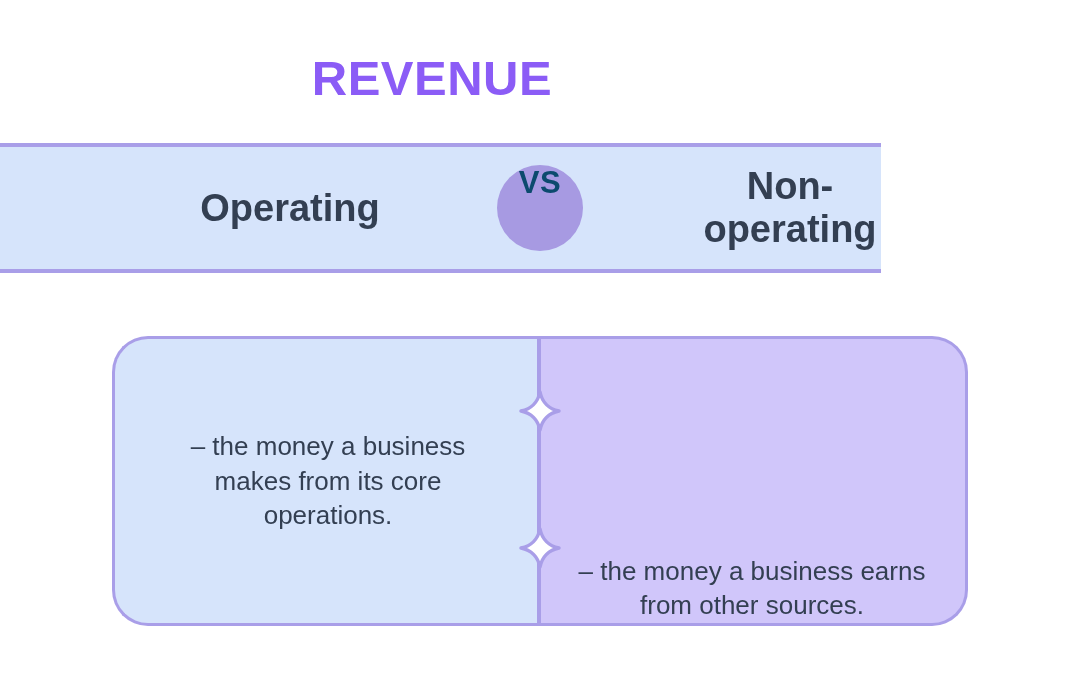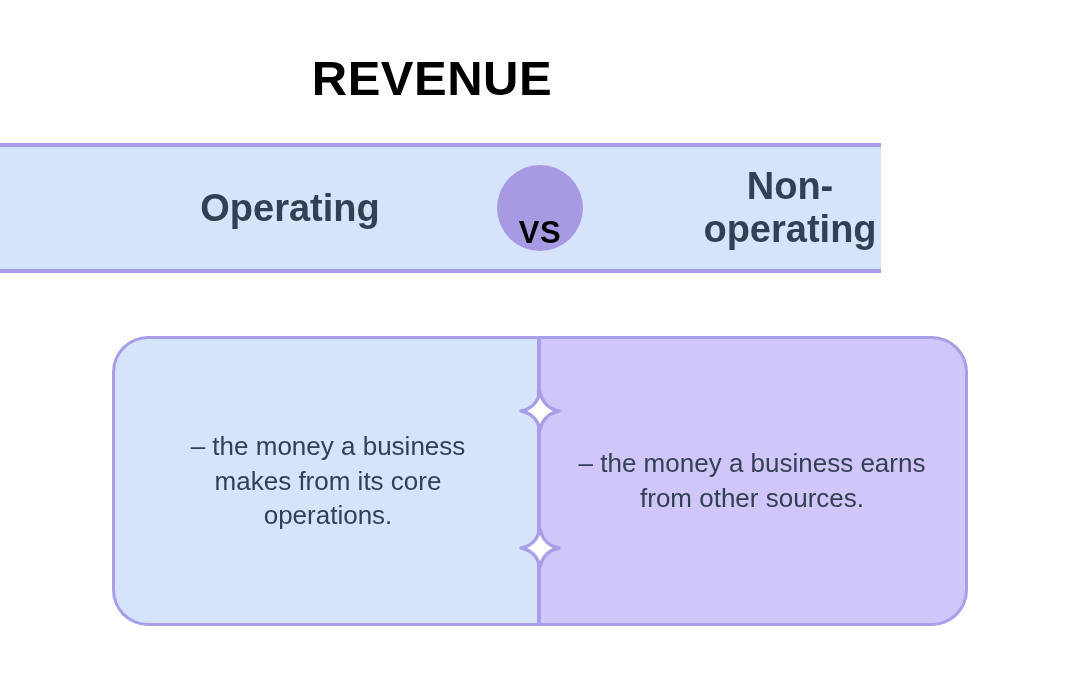--- a/index.html
+++ b/index.html
@@ -26,21 +26,21 @@
   
   .title {
     position: absolute;
     left: 0;
     top: 52px;
     width: 864px;
     text-align: center;
     font-size: 49px;
     font-weight: bold;
     letter-spacing: 0.5px;
-    color: #000000;
+    color: #8b5cf6;
     line-height: 1.08;
   }
 
   
   .header-band {
     position: absolute;
     left: 0;
     top: 143px;
     width: 881px;
     height: 130px;
@@ -74,23 +74,23 @@
   .vs-circle {
     position: absolute;
     left: 497px;
     top: 50%;
     transform: translateY(-50%);
     width: 86px;
     height: 86px;
     border-radius: 50%;
     background: #a79ae2;
     display: flex;
-    align-items: flex-end;
+    align-items: flex-start;
     justify-content: center;
-    color: #000000;
+    color: #0c4a6e;
     font-size: 31px;
     font-weight: bold;
     letter-spacing: 0.5px;
   }
 
   
   .cards {
     position: absolute;
     left: 112px;
     top: 336px;
@@ -113,20 +113,21 @@
     background: #d6e4fb;
     border-radius: 36px 0 0 36px;
     border-right: none;
   }
   .card.right {
     left: 427px;
     width: 429px;
     background: #d0c6fa;
     border-radius: 0 36px 36px 0;
     border-left: none;
+    align-items: flex-end;
   }
   
   .card-divider {
     position: absolute;
     left: 425px;
     top: 0;
     width: 4px;
     height: 290px;
     background: #a99ee8;
   }

